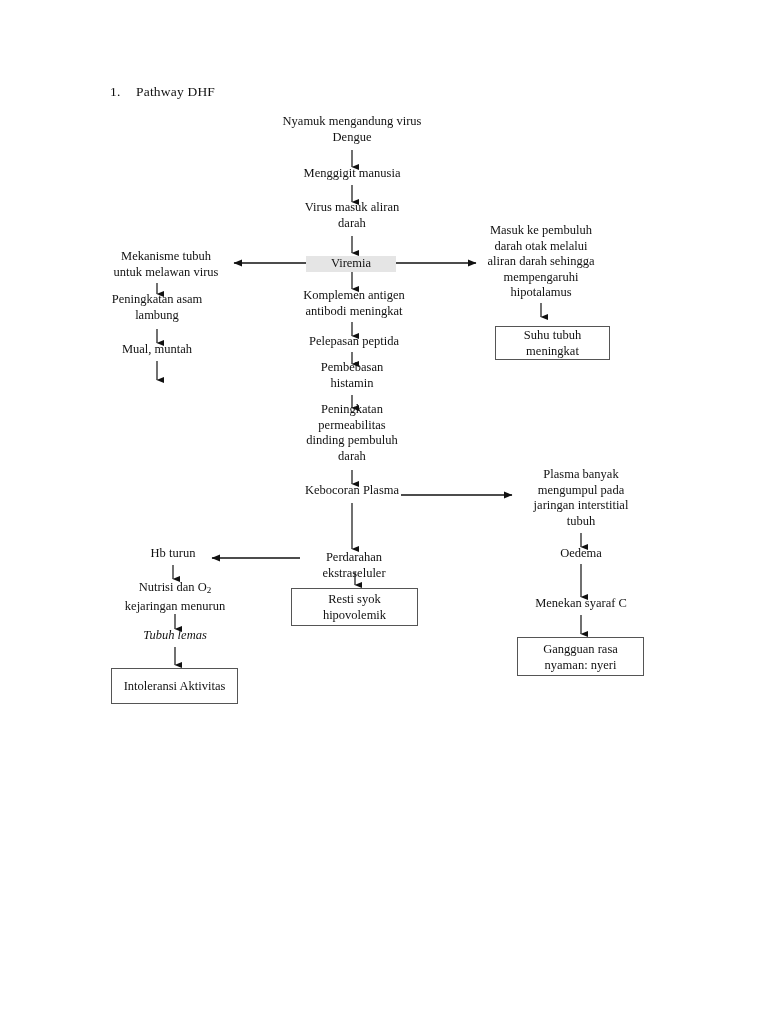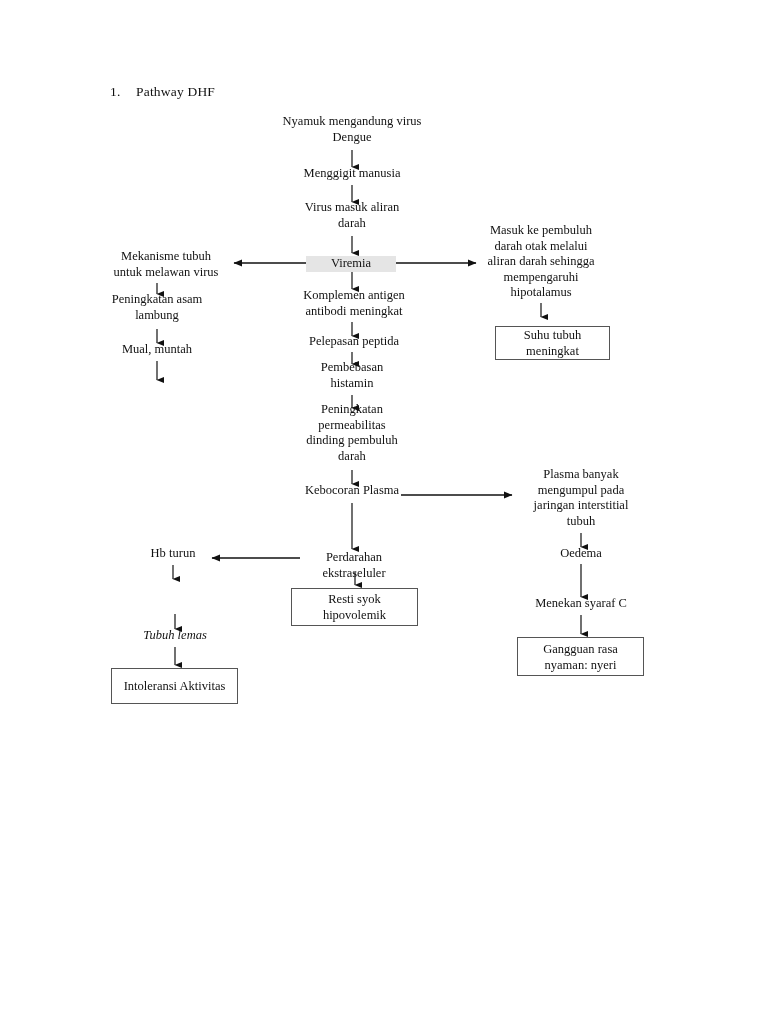--- a/index.html
+++ b/index.html
@@ -142,20 +142,21 @@
 histamin</div>
   <div class="node" style="left:352px; top:402px; width:175px;">Peningkatan
 permeabilitas
 dinding pembuluh
 darah</div>
   <div class="node" style="left:352px; top:483px; width:170px;">Kebocoran Plasma</div>
   <div class="node" style="left:354px; top:550px; width:150px;">Perdarahan
 ekstraseluler</div>
 
   <div class="node" style="left:173px; top:546px; width:120px;">Hb turun</div>
+  <div class="node" style="left:175px; top:580px; width:185px;">Nutrisi dan O<sub>2</sub><br>kejaringan menurun</div>
   <div class="node" style="left:175px; top:628px; width:140px;font-style:italic;">Tubuh lemas</div>
 
   <div class="node" style="left:541px; top:223px; width:185px;">Masuk ke pembuluh
 darah otak melalui
 aliran darah sehingga
 mempengaruhi
 hipotalamus</div>
   <div class="node" style="left:581px; top:467px; width:175px;">Plasma banyak
 mengumpul pada
 jaringan interstitial

